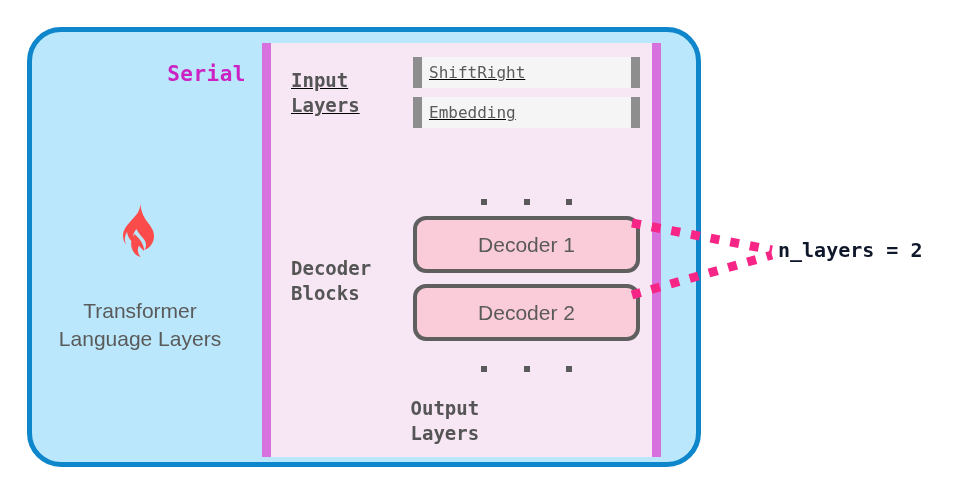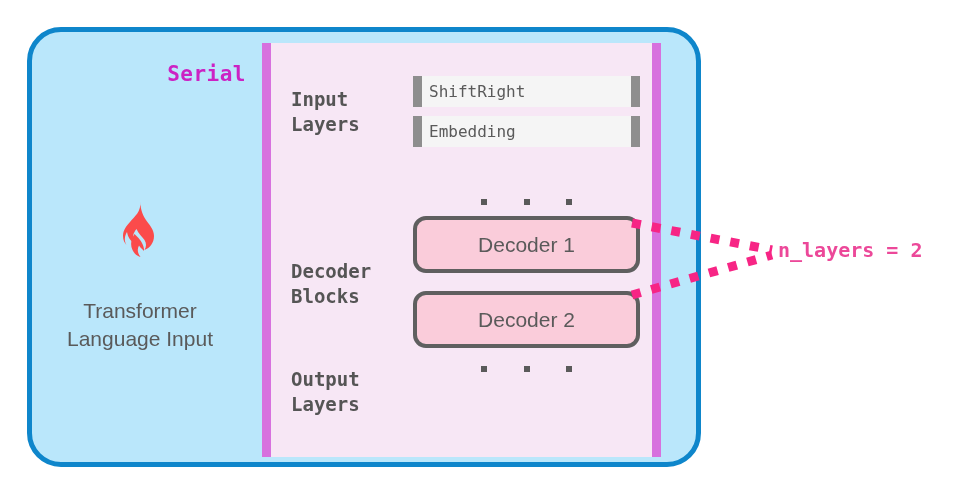--- a/index.html
+++ b/index.html
@@ -151,21 +151,21 @@
     padding-left: 16px;
     font-family: "DejaVu Sans Mono", "Liberation Mono", monospace;
     font-size: 16px;
     color: #5A5A5A;
   }
 
   
   .decoder-box {
     box-sizing: border-box;
     height: 57px;
-    margin-bottom: 18px;
+    margin-bottom: 11px;
     background: #FACCDA;
     border: 4px solid #5F5F5F;
     border-radius: 13px;
     display: flex;
     align-items: center;
     justify-content: center;
     font-family: "Liberation Sans", sans-serif;
     font-size: 21px;
     color: #5A5A5A;
   }
@@ -197,21 +197,21 @@
     pointer-events: none;
   }
 
   .annot-text {
     position: absolute;
     left: 778px;
     top: 238px;
     font-family: "DejaVu Sans Mono", "Liberation Mono", monospace;
     font-weight: bold;
     font-size: 20px;
-    color: #ec4899;
+    color: #0f172a;
     white-space: nowrap;
   }
 </style>
 </head>
 <body>
 
 <div id="stage">
 
   <div class="outer-box">
 
@@ -228,30 +228,30 @@
                                    C40 48 44 42.5 44 36 C44 30 40 25.5 37 21.5
                                    C33.5 16.5 30 10 30.5 1 Z"></path>
           <path fill="#FB4B4B" d="M24.5 34 C21 39 20 45 22.5 50 C24 53.5 27 56 30.5 57
                                    C27.5 53 27 49 29 45.5 C30.5 48 32.5 49 34 51
                                    C34.5 46 31 40.5 27.5 37 C26.5 36 25.5 35 24.5 34 Z"></path>
         </svg>
       </div>
 
       <div class="model-name">
         <div>Transformer</div>
-        <div>Language Input</div>
+        <div>Language Layers</div>
       </div>
     </div>
 
     <div class="vbar left"></div>
     <div class="vbar right"></div>
 
     <div class="inner-panel">
 
-      <div class="section" style="top:33px;">
+      <div class="section" style="top:14px;text-decoration:underline;">
         <div class="section-label">Input
 Layers</div>
         <div class="section-body">
           <div class="layer-row">
             <span class="cap l"></span>
             <span class="layer-name">ShiftRight</span>
             <span class="cap r"></span>
           </div>
           <div class="layer-row">
             <span class="cap l"></span>
@@ -275,21 +275,21 @@
           <div class="decoder-box">Decoder 2</div>
         </div>
       </div>
 
       <div class="ellipsis" style="top:315px;">
         <i></i>
         <i></i>
         <i></i>
       </div>
 
-      <div class="section" style="top:324px;">
+      <div class="section" style="top:353px;flex-direction:column;">
         <div class="section-label">Output
 Layers</div>
         <div class="section-body">
         </div>
       </div>
 
     </div>
   </div>
 
   <svg class="annot-svg">

